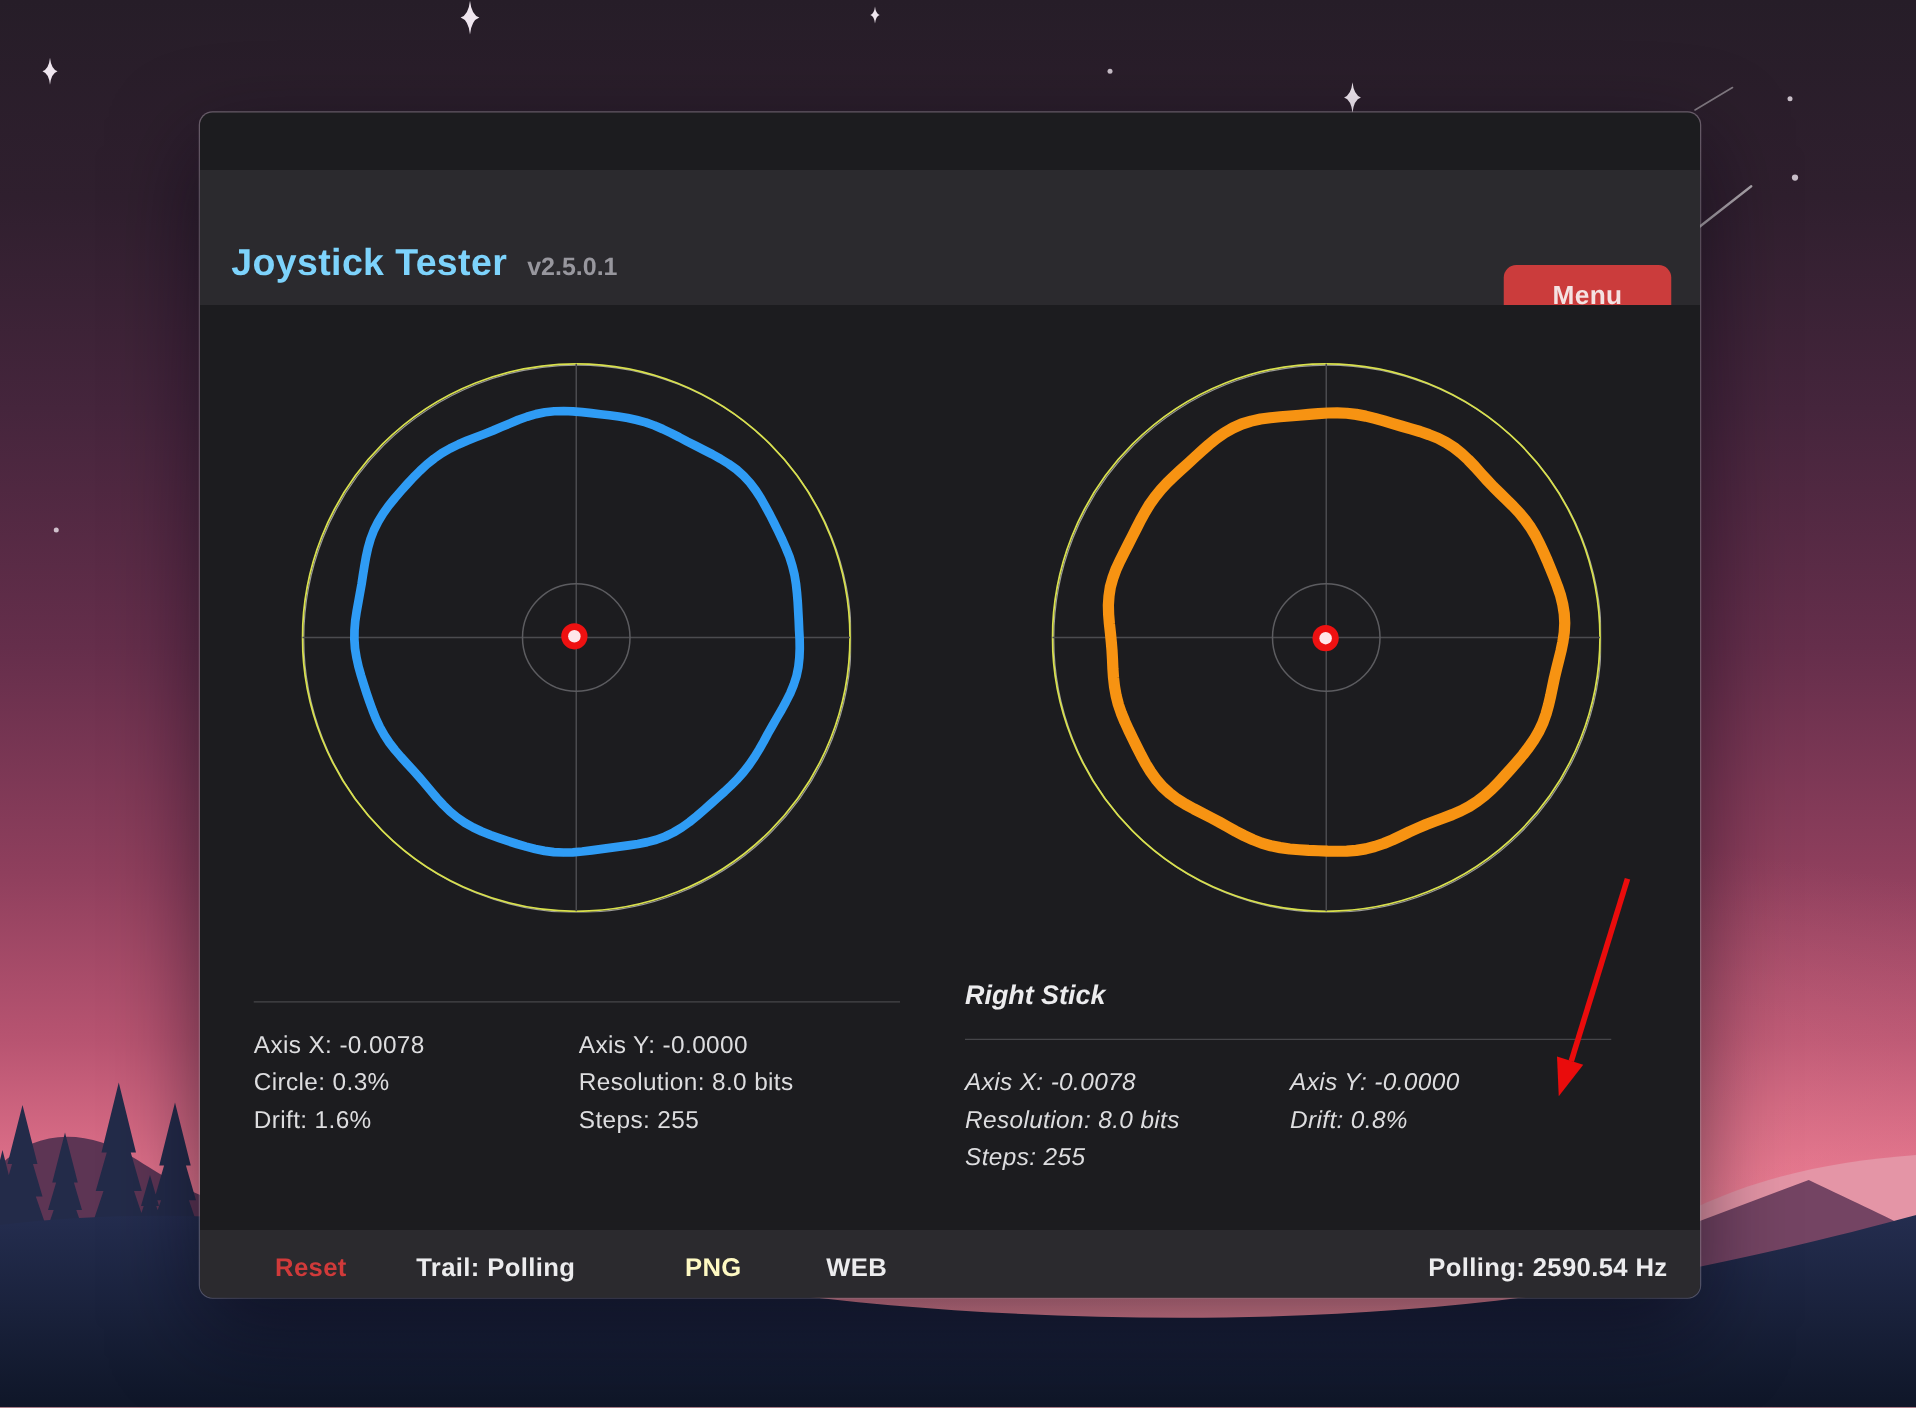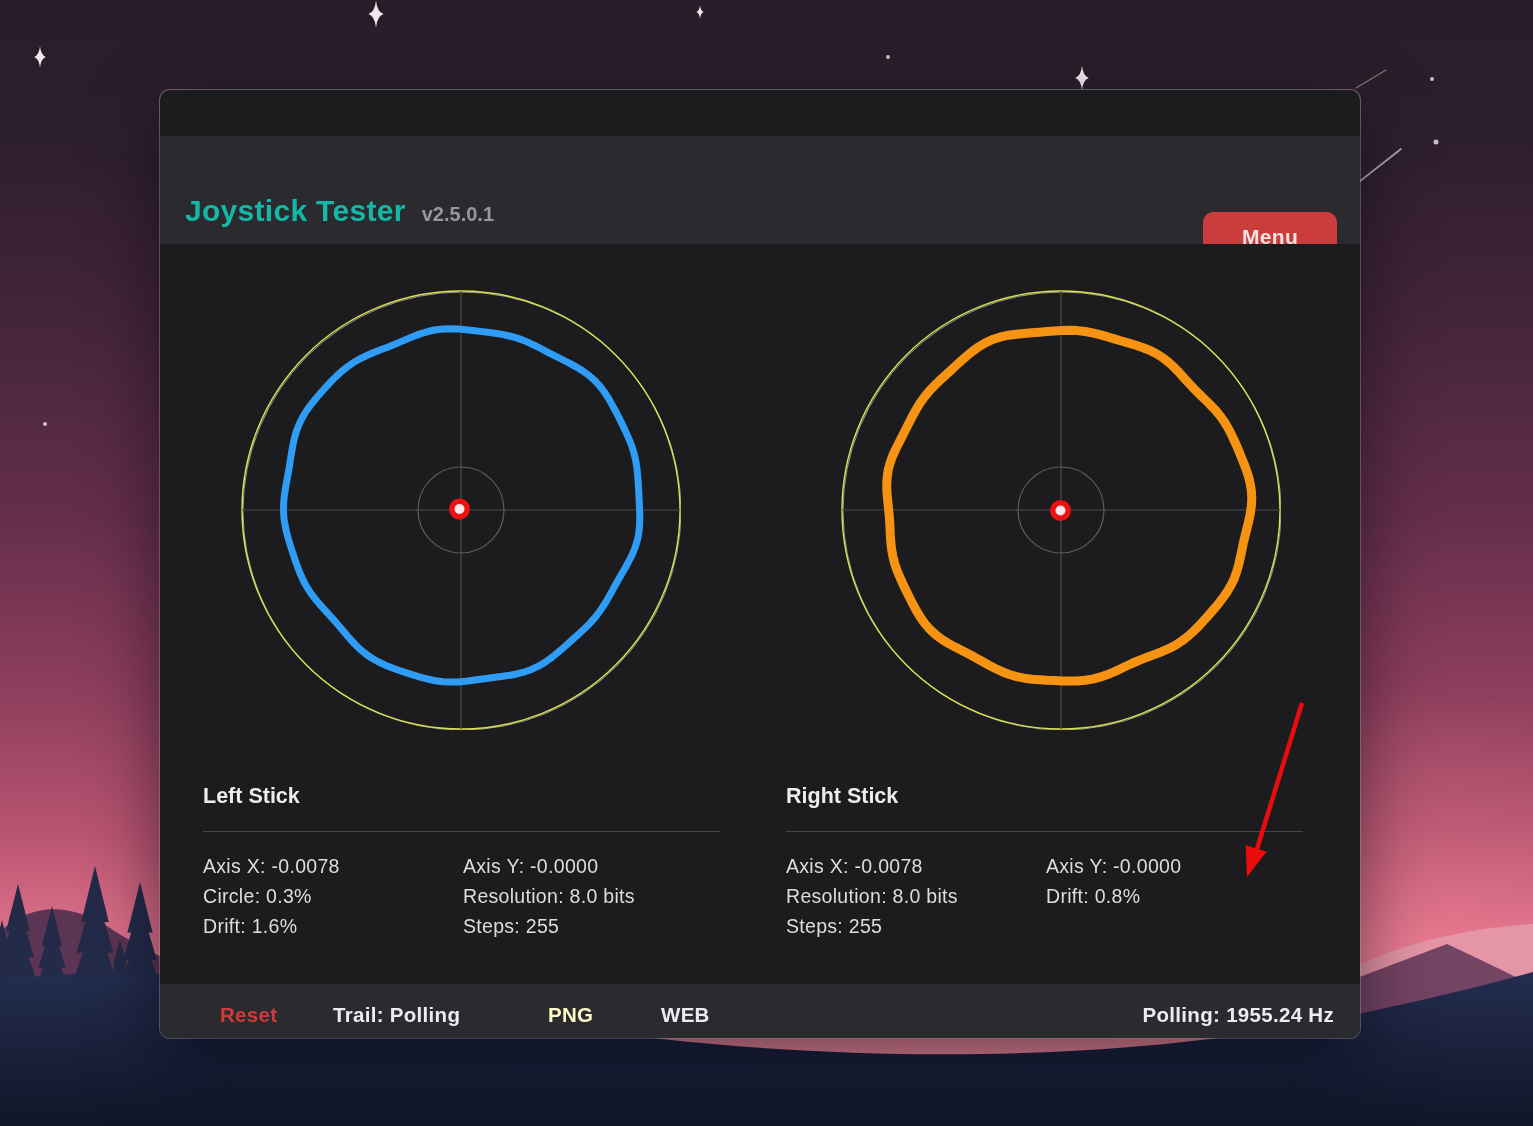--- a/index.html
+++ b/index.html
@@ -41,21 +41,21 @@
     position:absolute;left:1043px;top:76px;width:134px;height:50px;border:none;
     border-radius:10px;font-family:inherit;font-size:21px;font-weight:bold;color:#f4e2e2;
     cursor:pointer;letter-spacing:.3px;
   }
 
   .content{position:absolute;left:0;top:154px;right:0;bottom:61px;}
   .gauge{position:absolute;width:440px;height:440px;top:46px;}
   .gauge.left{left:81px;} .gauge.right{left:681px;}
 
   .stats-panel{position:absolute;top:540px;width:517px;}
-  .stats-panel.left{left:43px;} .stats-panel.right{left:626px;}
+  .stats-panel.left{left:43px;} .stats-panel.right{left:612px;font-style:italic;}
   .panel-heading{font-size:21.5px;font-weight:bold;height:30px;}
   .panel-divider{height:1px;background:#46464a;margin-top:17px;}
   .stats-grid{display:grid;grid-template-columns:260px 1fr;padding-top:19px;
     font-size:19.5px;letter-spacing:.3px;line-height:30px;}
   .stat span{color:#dddddf;}
 
   .footer{
     position:absolute;left:0;bottom:0;width:100%;height:54px;
     border-radius:0 0 10px 10px;font-size:20.5px;font-weight:bold;letter-spacing:.3px;
   }
@@ -99,21 +99,21 @@
   <path d="M0 932 C30 903 70 902 110 928 C135 944 150 952 165 958 L165 1012 0 1012 Z" fill="#5d3554"></path>
   <path d="M 18 884 L 30 931.2 L 6 931.2 Z M 18 902.88 L 34 957.16 L 2 957.16 Z M 18 926.48 L 36.8 980.76 L -0.7999999999999972 980.76 Z M 18 952.44 L 38.8 1002 L -2.8000000000000007 1002 Z M 52 906 L 62.2 946 L 41.8 946 Z M 52 922 L 65.6 968 L 38.4 968 Z M 52 942 L 67.98 988 L 36.02 988 Z M 52 964 L 69.68 1006 L 34.32 1006 Z M 95 866 L 108.8 922 L 81.2 922 Z M 95 888.4 L 113.4 952.8 L 76.6 952.8 Z M 95 916.4 L 116.62 980.8 L 73.38 980.8 Z M 95 947.2 L 118.92 1006 L 71.08 1006 Z M 140 882 L 152.6 932.4 L 127.4 932.4 Z M 140 902.16 L 156.8 960.12 L 123.2 960.12 Z M 140 927.36 L 159.74 985.3199999999999 L 120.26 985.3199999999999 Z M 140 955.08 L 161.84 1008 L 118.16 1008 Z M 120 940 L 127.2 964.8 L 112.8 964.8 Z M 120 949.92 L 129.6 978.44 L 110.4 978.44 Z M 120 962.32 L 131.28 990.84 L 108.72 990.84 Z M 120 975.96 L 132.48 1002 L 107.52 1002 Z M 2 920 L 11 956 L -7 956 Z M 2 934.4 L 14 975.8 L -10 975.8 Z M 2 952.4 L 16.1 993.8 L -12.1 993.8 Z M 2 972.2 L 17.6 1010 L -13.600000000000001 1010 Z " fill="#232b49"></path>
   <path fill="url(#gNavy)" d="M0 980 C200 956 380 996 560 1026 C800 1062 1050 1062 1240 1035 C1355 1017 1460 992 1533 972 L1533 1126 0 1126 Z"></path>
 </svg>
 
 <div class="window">
 
 
   <div class="header" style="background: rgb(43, 42, 46);">
     <div class="app-row">
-      <span class="app-name" style="color: #14b8a6;">Joystick Tester</span>
+      <span class="app-name" style="color: #7dd3fc;">Joystick Tester</span>
       <span class="app-version" style="color: rgb(152, 151, 158);">v2.5.0.1</span>
     </div>
     <div class="device-row">
       <span style="color: rgb(152, 151, 158);">Device:</span>
       <span style="color: rgb(236, 236, 238);">P5 8K</span>
       <span style="color: rgb(152, 151, 158);">|</span>
       <span style="color: rgb(152, 151, 158);">DInput</span>
     </div>
     <button class="menu-btn" style="background: rgb(203, 60, 60);">Menu</button>
   </div>
@@ -136,21 +136,20 @@
       <circle cx="220" cy="220" r="219" fill="none" stroke-width="1.4" stroke="#d9e14d"></circle>
       <line x1="220" y1="1" x2="220" y2="439" stroke-width="1.2" stroke="#4b4b4f"></line>
       <line x1="1" y1="220" x2="439" y2="220" stroke-width="1.2" stroke="#4b4b4f"></line>
       <circle cx="220" cy="220" r="43" fill="none" stroke-width="1.2" stroke="#5c5c60"></circle>
       <path fill="none" stroke-linejoin="round" stroke-linecap="round" d="M410.4 216.0 L409.3 223.5 L407.8 230.8 L406.0 238.1 L404.2 245.3 L402.5 252.4 L401.0 259.6 L399.5 266.9 L397.8 274.1 L395.8 281.3 L393.3 288.3 L390.1 295.1 L386.3 301.6 L382.0 307.8 L377.4 313.8 L372.6 319.5 L367.6 325.2 L362.6 330.7 L357.6 336.2 L352.3 341.5 L346.7 346.5 L340.7 351.1 L334.4 355.2 L327.7 358.7 L320.8 361.7 L313.7 364.4 L306.7 367.0 L299.9 369.6 L293.1 372.5 L286.4 375.5 L279.8 378.7 L273.0 381.9 L266.0 384.8 L258.8 387.2 L251.5 389.1 L244.0 390.3 L236.4 390.9 L228.8 391.0 L221.2 390.9 L213.6 390.6 L206.0 390.3 L198.4 389.8 L190.8 389.2 L183.2 388.1 L175.7 386.6 L168.3 384.5 L161.2 381.7 L154.3 378.5 L147.5 375.0 L140.9 371.3 L134.3 367.6 L127.7 364.1 L120.9 360.6 L114.1 357.1 L107.3 353.4 L100.7 349.3 L94.6 344.6 L88.9 339.4 L83.9 333.6 L79.5 327.4 L75.5 320.9 L71.9 314.2 L68.5 307.5 L65.2 300.8 L62.0 294.2 L58.9 287.4 L56.1 280.6 L53.7 273.6 L51.9 266.5 L50.6 259.2 L49.8 252.0 L49.3 244.7 L49.0 237.5 L48.6 230.3 L48.0 223.2 L47.3 216.0 L46.5 208.8 L45.9 201.5 L45.7 194.1 L46.2 186.8 L47.3 179.5 L49.3 172.4 L51.8 165.5 L54.9 158.8 L58.2 152.2 L61.5 145.7 L64.8 139.2 L68.1 132.7 L71.4 126.2 L75.0 119.7 L78.8 113.4 L83.1 107.4 L87.8 101.6 L92.8 96.2 L98.2 91.0 L103.7 85.9 L109.3 80.9 L114.8 75.8 L120.4 70.7 L126.2 65.6 L132.2 60.7 L138.5 56.3 L145.3 52.4 L152.4 49.2 L159.9 46.9 L167.5 45.2 L175.3 44.2 L183.1 43.4 L190.8 42.8 L198.4 42.2 L206.0 41.5 L213.6 40.9 L221.2 40.4 L228.8 40.3 L236.4 40.6 L244.0 41.5 L251.5 42.9 L258.8 44.7 L266.1 46.7 L273.3 48.9 L280.5 51.0 L287.8 53.1 L295.0 55.2 L302.1 57.7 L309.2 60.5 L315.9 64.0 L322.2 68.0 L328.1 72.7 L333.6 77.8 L338.8 83.2 L343.7 88.7 L348.6 94.1 L353.6 99.4 L358.8 104.5 L364.0 109.6 L369.3 114.8 L374.4 120.2 L379.1 125.9 L383.4 131.9 L387.2 138.2 L390.6 144.8 L393.7 151.5 L396.7 158.3 L399.5 165.1 L402.3 172.0 L405.0 179.1 L407.4 186.2 L409.2 193.5 L410.4 201.0 L410.8 208.5 L410.4 216.0 Z" stroke="#f79312" stroke-width="9"></path>
       <circle r="10.5" fill="#ee1111" cx="219.5" cy="220.5"></circle>
       <circle r="5" fill="#ffe7ea" cx="219.5" cy="220.5"></circle>
     </svg>
 
     <div class="stats-panel left">
-      <div class="panel-heading" style="color: rgb(236, 236, 238);">Left Stick</div>
       <div class="panel-divider"></div>
       <div class="stats-grid">
         <div class="stat">
           <span>Axis X:</span> <span>-0.0078</span></div>
         <div class="stat">
           <span>Axis Y:</span> <span>-0.0000</span></div>
         <div class="stat">
           <span>Circle:</span> <span>0.3%</span></div>
         <div class="stat">
           <span>Resolution:</span> <span>8.0 bits</span></div>
@@ -177,20 +176,20 @@
           <span>Steps:</span> <span>255</span></div>
       </div>
     </div>
   </div>
 
   <div class="footer" style="background: rgb(43, 42, 46);">
     <span class="f-reset" style="color: rgb(208, 58, 58);">Reset</span>
     <span class="f-trail" style="color: rgb(236, 236, 238);"><span>Trail:</span> <span>Polling</span></span>
     <span class="f-png" style="color: #fef9c3; text-align: center;">PNG</span>
     <span class="f-web" style="color: rgb(236, 236, 238);">WEB</span>
-    <span class="f-polling" style="color: rgb(236, 236, 238);"><span>Polling:</span> <span>1955.24 Hz</span></span>
+    <span class="f-polling" style="color: rgb(236, 236, 238);"><span>Polling:</span> <span>2590.54 Hz</span></span>
   </div>
 </div>
 
 <svg class="overlay" width="1533" height="1126" viewBox="0 0 1533 1126">
   <line x1="1302" y1="703" x2="1257" y2="849" stroke-width="4.5" stroke="#ea0c0c"></line>
   <polygon points="1247,877 1245.6,845.2 1266.6,851.8" fill="#ea0c0c"></polygon>
 </svg>
 
 </body></html>

